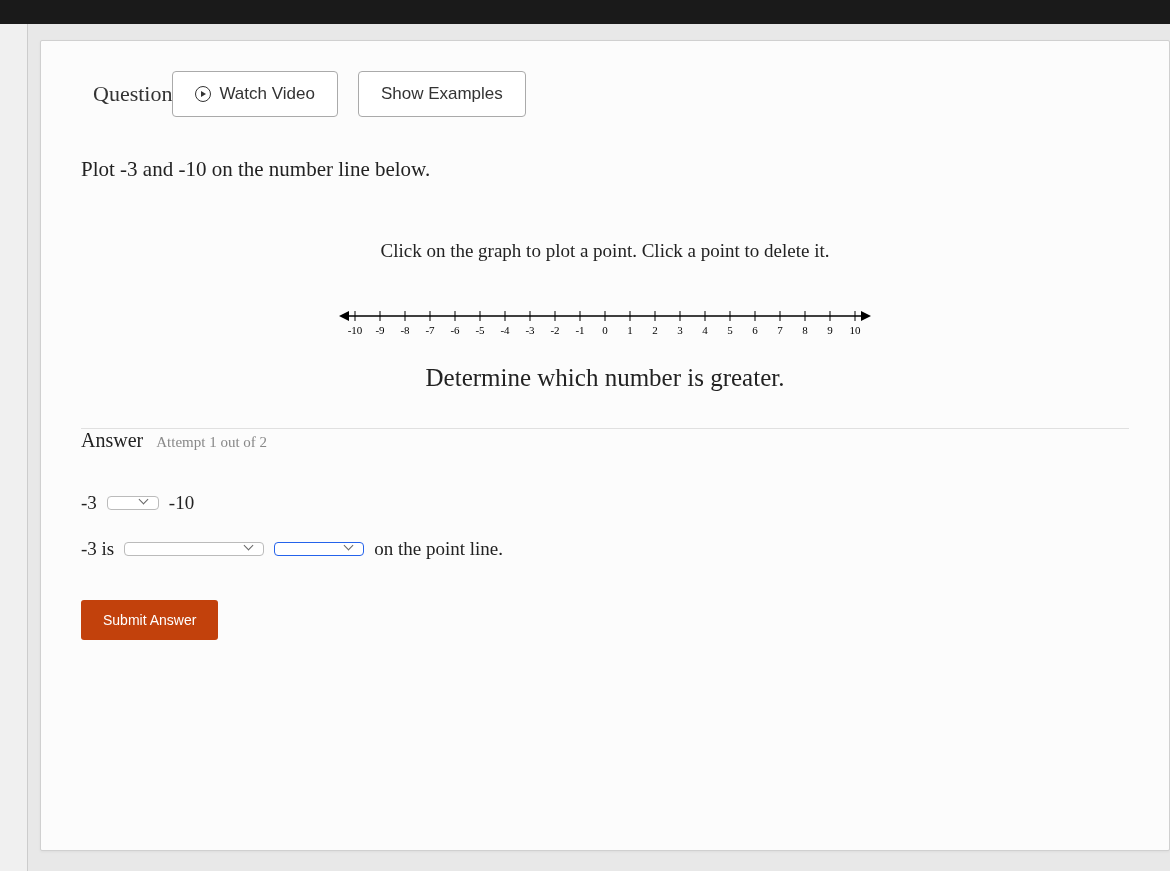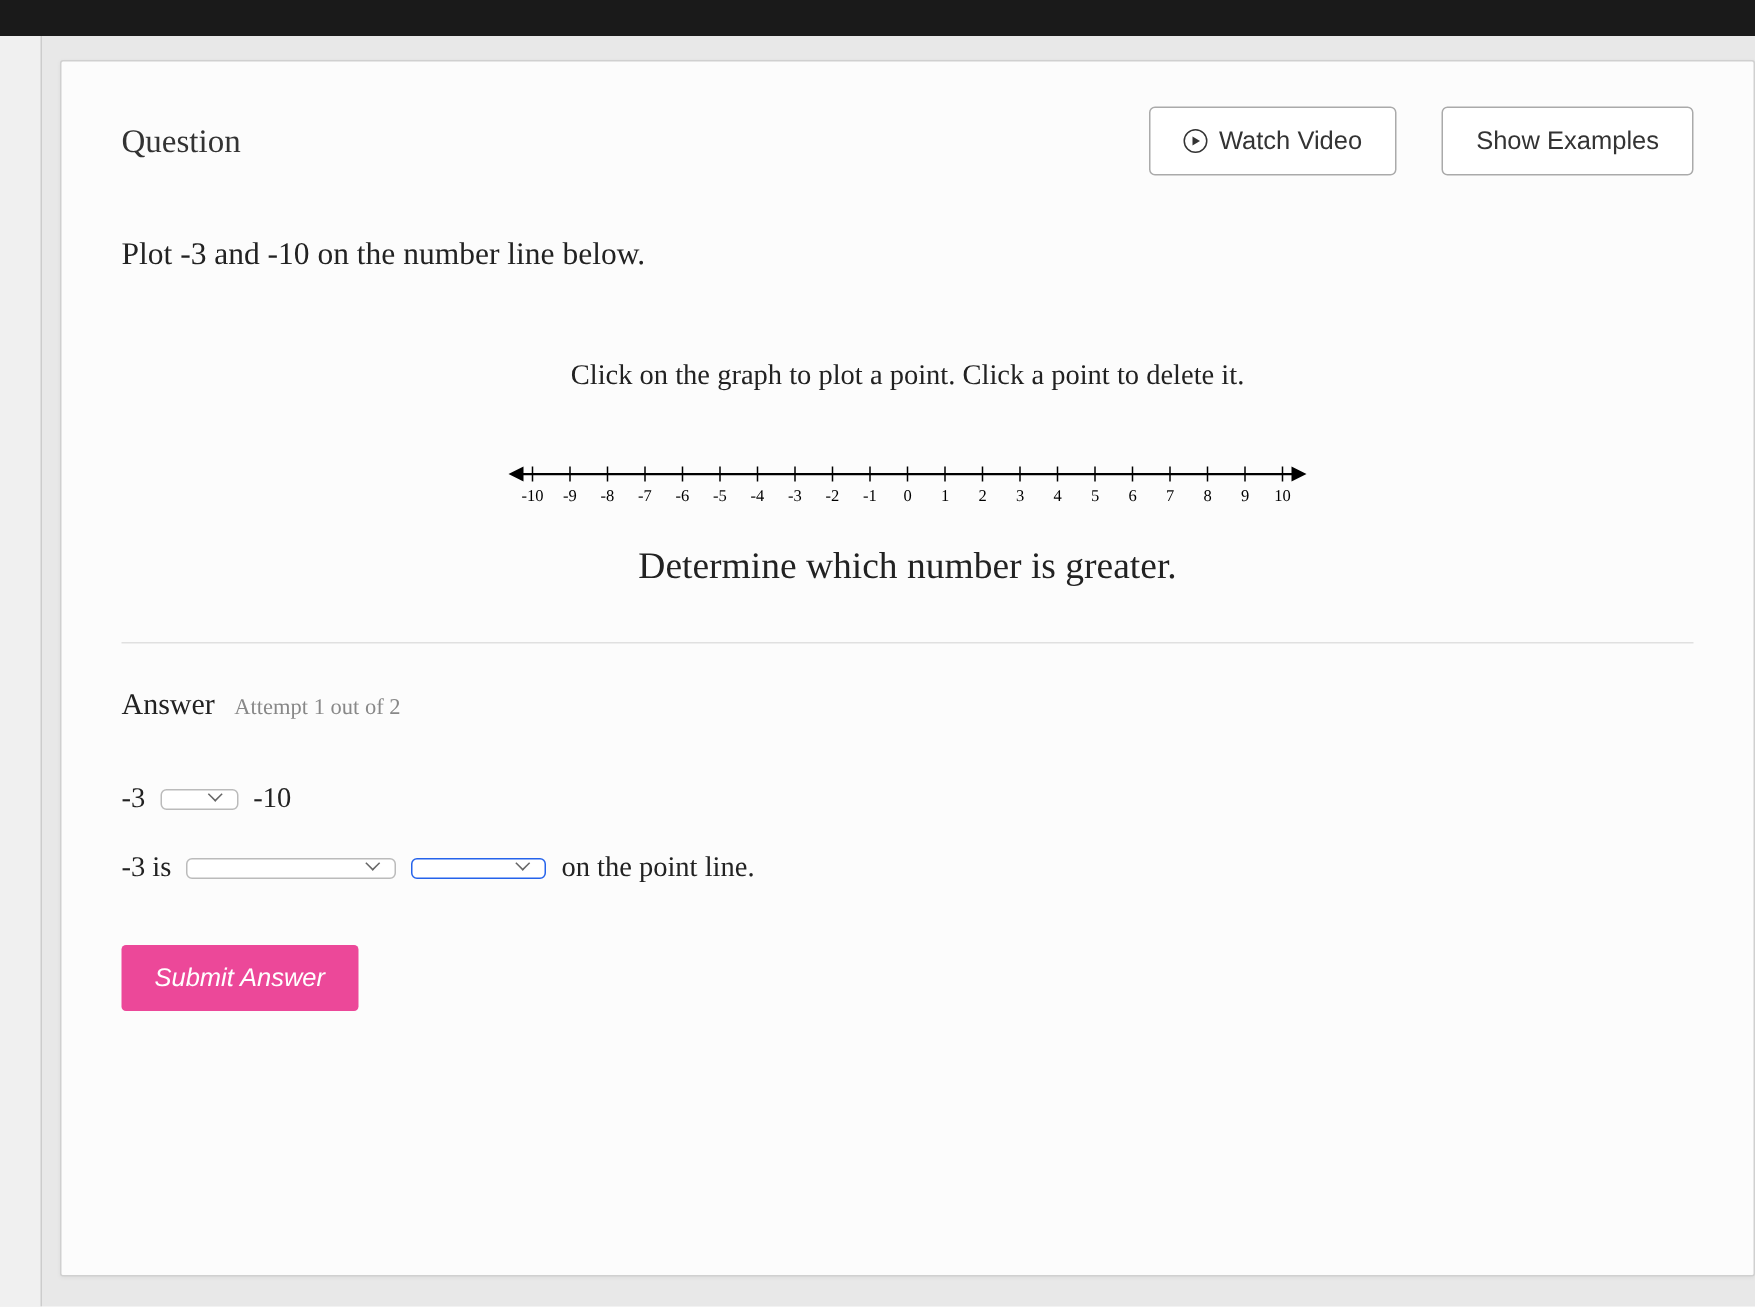--- a/index.html
+++ b/index.html
@@ -32,32 +32,32 @@
       right: 0;
       bottom: 20px;
       background: #fcfcfc;
       border: 1px solid #d0d0d0;
       border-radius: 2px;
       padding: 30px 40px 30px 40px;
       box-shadow: 0 1px 3px rgba(0,0,0,0.05);
     }
     .header-row {
       display: flex;
-      justify-content: space-between;
       align-items: center;
       margin-bottom: 40px;
+      margin-left: 12px;
     }
     .question-title {
       font-size: 22px;
       color: #333;
       font-weight: normal;
     }
     .header-buttons {
       display: flex;
-      gap: 30px;
+      gap: 20px;
     }
     .header-btn {
       border: 1px solid #aaa;
       background: #fff;
       padding: 12px 22px;
       font-size: 17px;
       color: #333;
       border-radius: 4px;
       cursor: pointer;
       display: flex;
@@ -112,21 +112,20 @@
       fill: #000;
     }
     .determine-text {
       font-size: 25px;
       color: #222;
       margin-top: 10px;
       margin-bottom: 20px;
     }
     .answer-section {
       border-top: 1px solid #e0e0e0;
-      padding-top: 30px;
       margin-top: 36px;
       position: relative;
     }
     .answer-header {
       font-size: 20px;
       color: #222;
       margin-bottom: 40px;
     }
     .attempt-text {
       font-size: 15px;
@@ -178,29 +177,28 @@
       content: '';
       display: block;
       width: 6px;
       height: 6px;
       border-right: 1.5px solid #666;
       border-bottom: 1.5px solid #666;
       transform: rotate(45deg);
       margin-top: -2px;
     }
     .submit-btn {
-      background: #ec4899;
+      background: #c2410c;
       color: #fff;
       border: none;
       padding: 12px 22px;
-      font-size: 17px;
+      font-size: 14px;
       border-radius: 3px;
       cursor: pointer;
       font-family: -apple-system, Arial, sans-serif;
-      font-style: italic;
     }
   </style>
 </head>
 <body>
 
 <div class="top-dark"></div>
 <div class="left-sidebar"></div>
 
 <div class="main-container">
 

